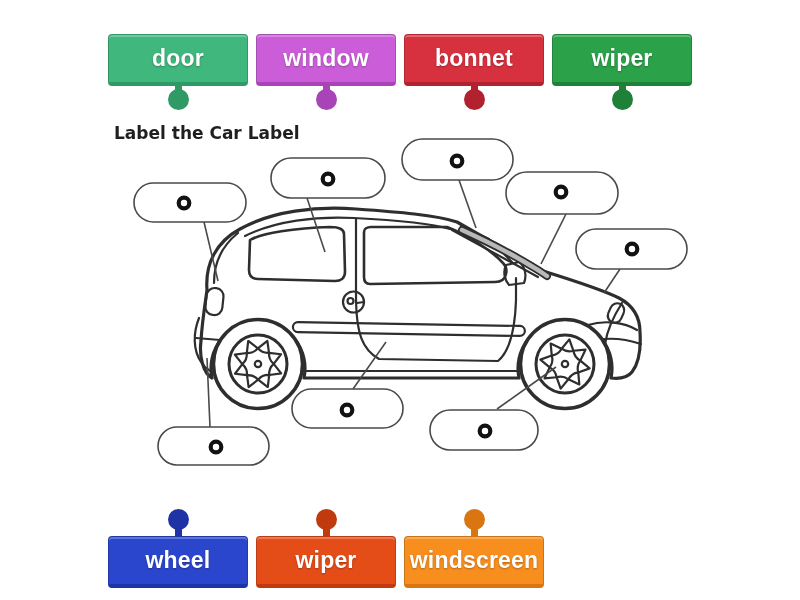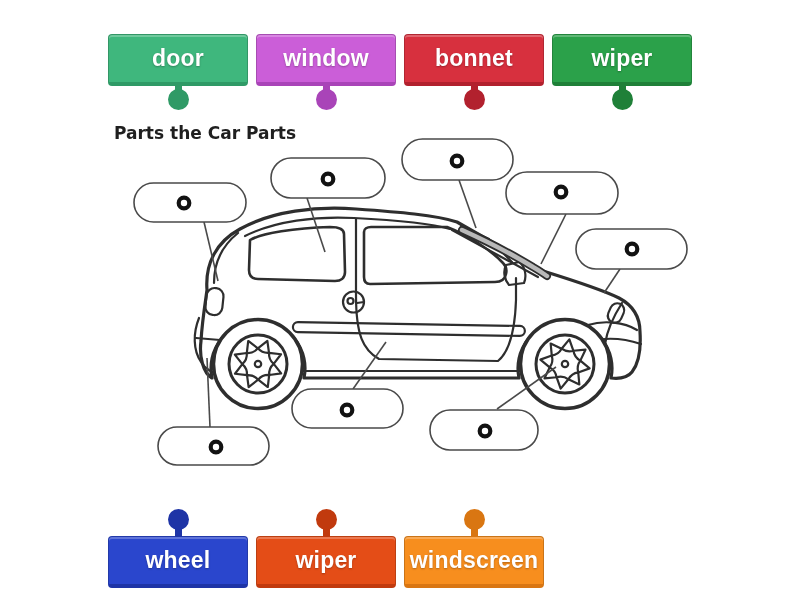--- a/index.html
+++ b/index.html
@@ -53,21 +53,21 @@
         <i class="stem"></i>
         <i class="dot"></i>
       </div>
       <div class="word-btn top" style="--c: #2ba14a; --cd: #1f8038;">
         <span>wiper</span>
         <i class="stem"></i>
         <i class="dot"></i>
       </div>
     </div>
 
-  <div id="title">Parts the Car Parts</div>
+  <div id="title">Label the Car Label</div>
 
   <svg id="diagram" width="800" height="600" viewBox="0 0 800 600">
     <defs>
       <path id="spoke" d="M0,-25 L6,-14.5 Q0,-11.5 -6,-14.5 Z"></path>
     </defs>
 
     <g class="art">
 
       <path class="body" d="M207,290 C205,264 216,242 240,229 C272,211 316,206 356,209 C398,212 436,215 457,222
            L543,271 C572,280 601,289 619,298 C634,306 640,317 640,332 C641,348 639,363 632,372

